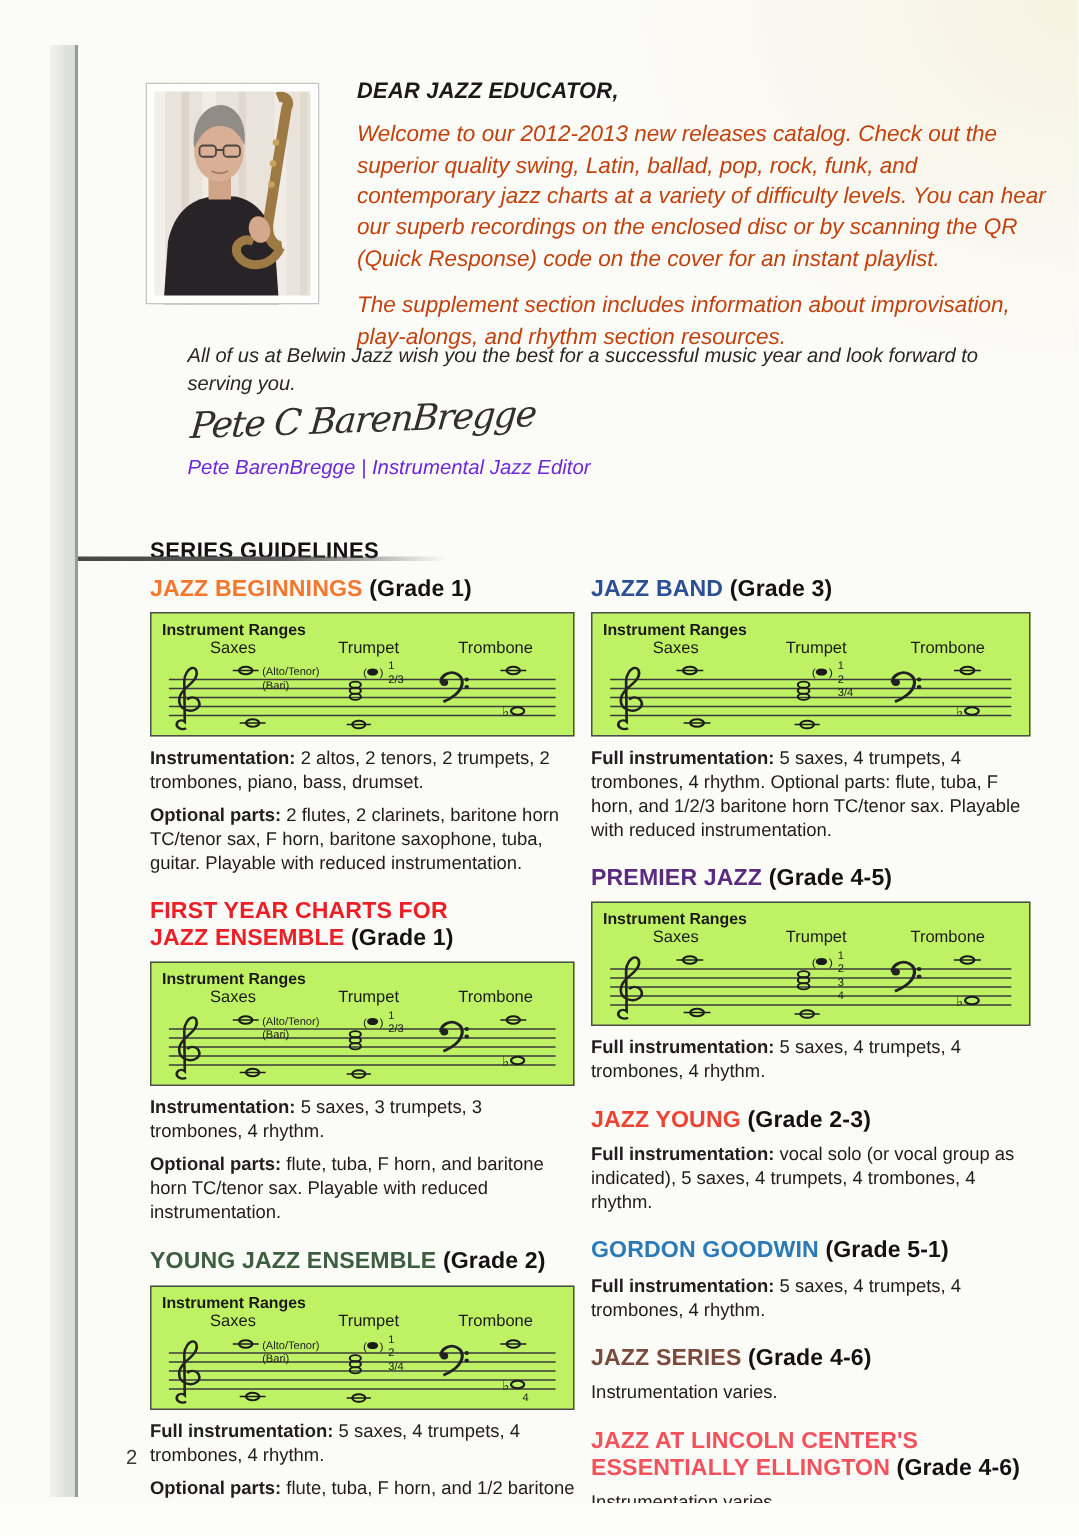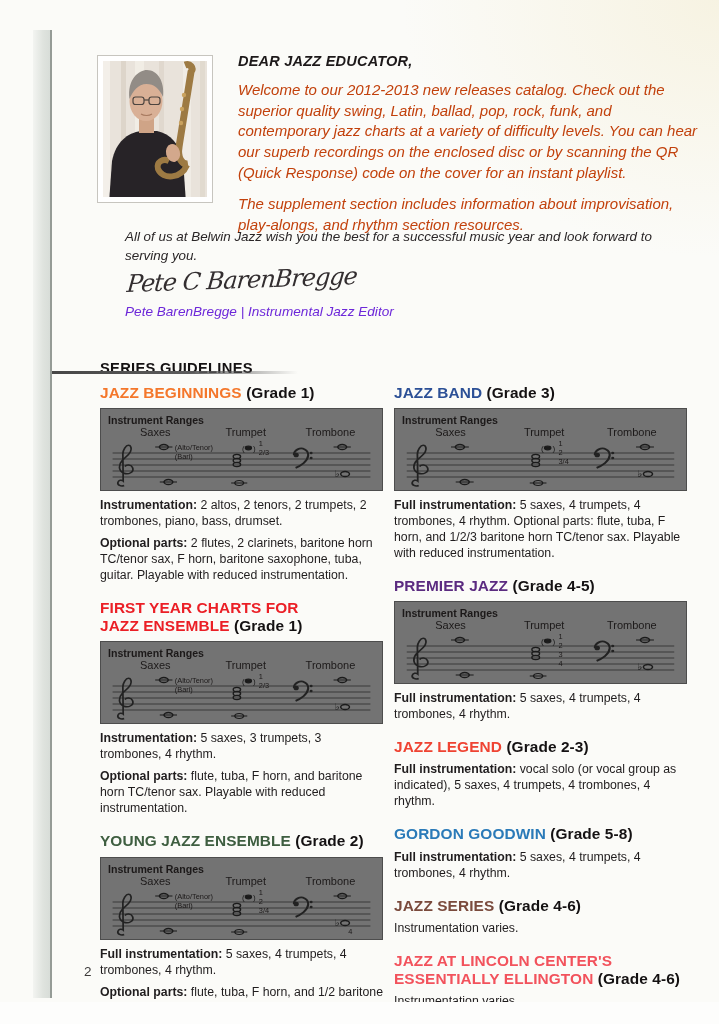--- a/index.html
+++ b/index.html
@@ -37,21 +37,21 @@
     background:linear-gradient(to right,#474747,#5b5b5b 55%,rgba(150,150,150,0));}
 
   .col{position:absolute;top:384px;}
   #col-left{left:100px;width:283px;}
   #col-right{left:394px;width:293px;}
 
   .series{margin-bottom:15px;}
   .series-title{font-size:15.4px;font-weight:800;line-height:1.18;margin:0 0 6px 0;letter-spacing:.1px;}
   .series-title .t-grade{color:#141112;}
 
-  .ranges-box{border:1.3px solid #4d4d4d;background:#737373;padding:5px 7px 1px 7px;
+  .ranges-box{border:1.3px solid #4d4d4d;background:#bef264;padding:5px 7px 1px 7px;
     margin:2px 0 7px 0;position:relative;}
   .rb-title{font-size:10.6px;font-weight:700;color:#1c1919;margin-bottom:0;}
   .rb-labels{position:relative;height:13px;font-size:11px;color:#1c1919;}
   .rb-labels span{position:absolute;top:0;}
   .rb-l0{left:12%;} .rb-l1{left:44%;} .rb-l2{left:74%;}
   .rb-staff{position:relative;height:50px;}
   .rb-staff svg{display:block;width:100%;height:50px;}
   .rb-ann{position:absolute;font-size:7.4px;color:#1c1919;line-height:1;white-space:nowrap;}
   .rb-sub1{left:25%;top:5px;} .rb-sub2{left:25%;top:14px;}
   .rb-parts{left:56.5%;top:1px;} .rb-parts div{height:9px;}
@@ -407,25 +407,25 @@
             <div>2</div>
             <div>3</div>
             <div>4</div>
           </span>
       <span class="rb-ann rb-tbn"></span>
     </div>
   </div>
       <p class="sb"><strong class="lead">Full instrumentation:</strong> 5 saxes, 4 trumpets, 4 trombones, 4 rhythm.</p>
     </section>
     <section class="series">
-      <h3 class="series-title"><span class="t-color" style="color: rgb(239, 67, 50);">JAZZ LEGEND</span><span class="t-grade"> (Grade 2-3)</span></h3>
+      <h3 class="series-title"><span class="t-color" style="color: rgb(239, 67, 50);">JAZZ YOUNG</span><span class="t-grade"> (Grade 2-3)</span></h3>
       <p class="sb"><strong class="lead">Full instrumentation:</strong> vocal solo (or vocal group as indicated), 5 saxes, 4 trumpets, 4 trombones, 4 rhythm.</p>
     </section>
     <section class="series">
-      <h3 class="series-title"><span class="t-color" style="color: rgb(42, 122, 184);">GORDON GOODWIN</span><span class="t-grade"> (Grade 5-8)</span></h3>
+      <h3 class="series-title"><span class="t-color" style="color: rgb(42, 122, 184);">GORDON GOODWIN</span><span class="t-grade"> (Grade 5-1)</span></h3>
       <p class="sb"><strong class="lead">Full instrumentation:</strong> 5 saxes, 4 trumpets, 4 trombones, 4 rhythm.</p>
     </section>
     <section class="series">
       <h3 class="series-title"><span class="t-color" style="color: rgb(122, 74, 60);">JAZZ SERIES</span><span class="t-grade"> (Grade 4-6)</span></h3>
       <p class="sb">Instrumentation varies.</p>
     </section>
     <section class="series">
       <h3 class="series-title"><span class="t-color" style="color: rgb(242, 82, 92);">JAZZ AT LINCOLN CENTER'S<br>ESSENTIALLY ELLINGTON</span><span class="t-grade"> (Grade 4-6)</span></h3>
       <p class="sb">Instrumentation varies.</p>
     </section>

